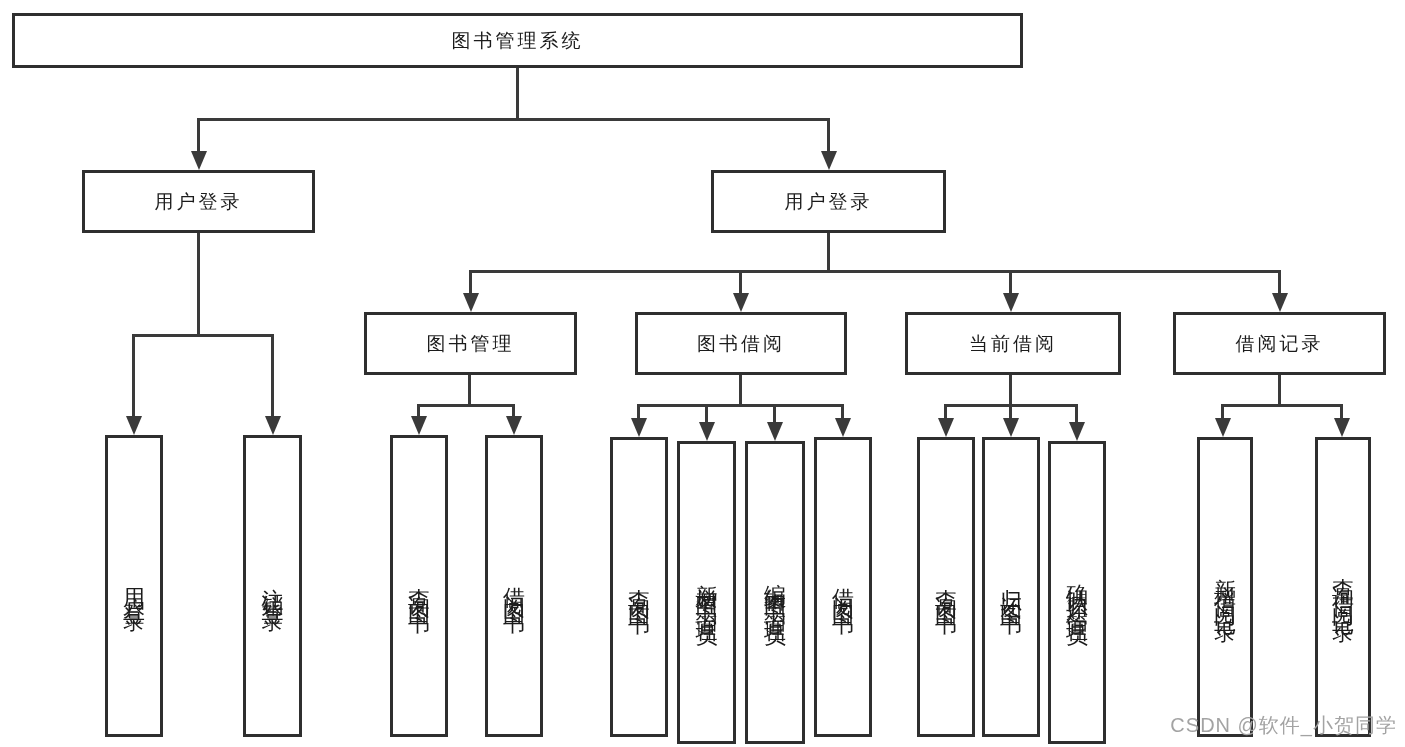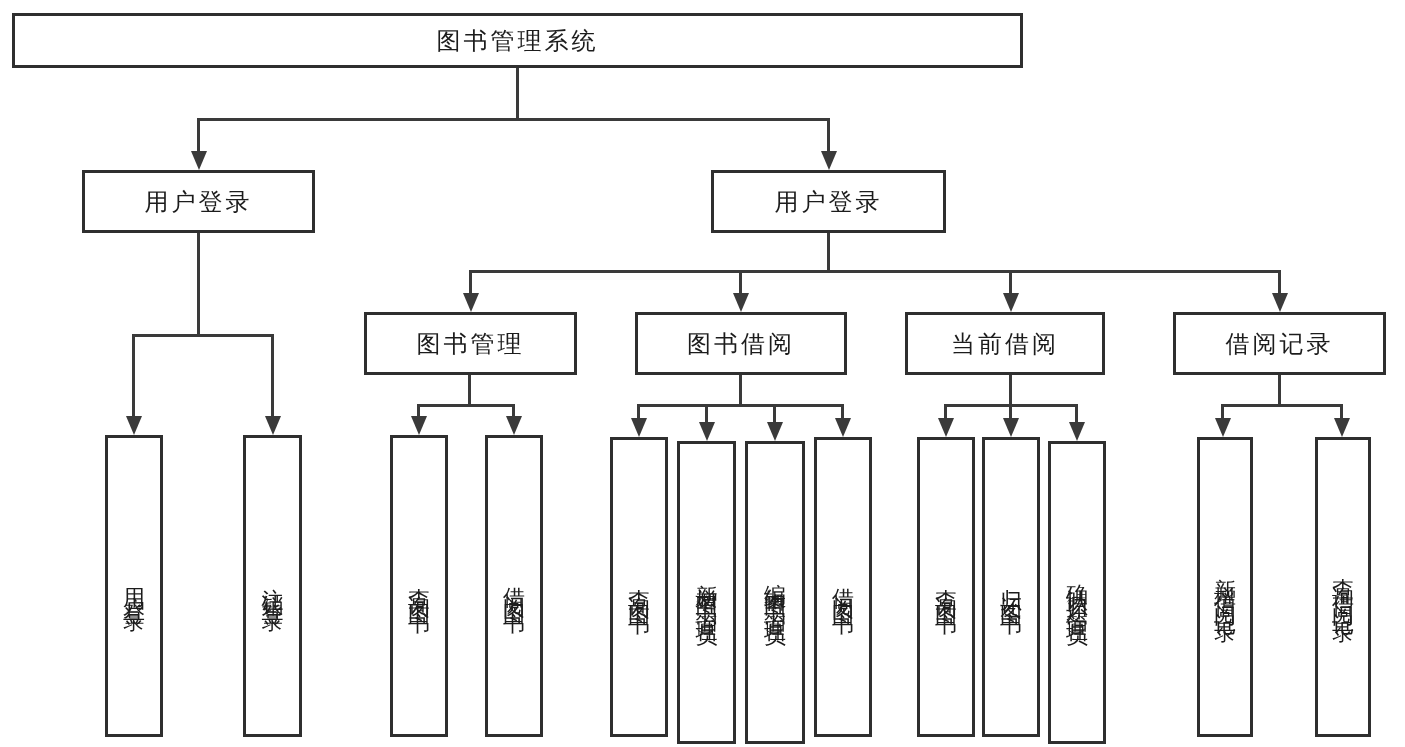--- a/index.html
+++ b/index.html
@@ -18,21 +18,21 @@
     overflow:hidden;
   }
   .hbox{
     position:absolute;
     box-sizing:border-box;
     border:3px solid var(--border);
     background:#fff;
     display:flex;align-items:center;justify-content:center;
   }
   .hbox span{
-    font-size:24px;letter-spacing:3px;color:var(--text);white-space:nowrap;
+    font-size:19px;letter-spacing:3px;color:var(--text);white-space:nowrap;
   }
   .vbox{
     position:absolute;
     box-sizing:border-box;
     border:3px solid var(--border);
     background:#fff;
     display:flex;align-items:center;justify-content:center;
   }
   .vtext{
     writing-mode:vertical-rl;
@@ -101,21 +101,21 @@
   <div class="arrow" style="left:1003px;top:293px;"></div>
   <div class="vline" style="left:1278px;top:270px;height:26px;"></div>
   <div class="arrow" style="left:1272px;top:293px;"></div>
 
   <div class="hbox" style="left:364px;top:312px;width:213px;height:63px;">
     <span>图书管理</span>
   </div>
   <div class="hbox" style="left:635px;top:312px;width:212px;height:63px;">
     <span>图书借阅</span>
   </div>
-  <div class="hbox" style="left:905px;top:312px;width:200px;height:63px;">
+  <div class="hbox" style="left:905px;top:312px;width:216px;height:63px;">
     <span>当前借阅</span>
   </div>
   <div class="hbox" style="left:1173px;top:312px;width:213px;height:63px;">
     <span>借阅记录</span>
   </div>
 
   <div class="vline" style="left:468px;top:375px;height:32px;"></div>
   <div class="hline" style="left:417px;top:404px;width:98px;"></div>
   <div class="vline" style="left:417px;top:404px;height:14px;"></div>
   <div class="arrow" style="left:411px;top:416px;"></div>
@@ -186,14 +186,15 @@
     <span class="vtext">确认归还（管理员）</span>
   </div>
 
   <div class="vbox sp6" style="left:1197px;top:437px;width:56px;height:300px;">
     <span class="vtext">新增借阅记录</span>
   </div>
   <div class="vbox sp6" style="left:1315px;top:437px;width:56px;height:300px;">
     <span class="vtext">查询借阅记录</span>
   </div>
 
+  <div class="watermark">CSDN @软件_小贺同学</div>
 
 </div>
 
 </body></html>

